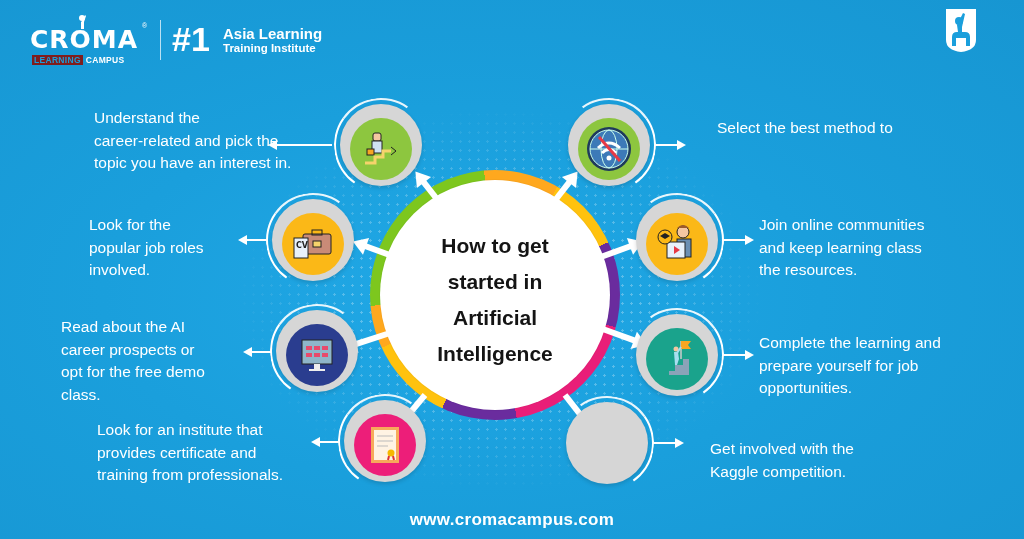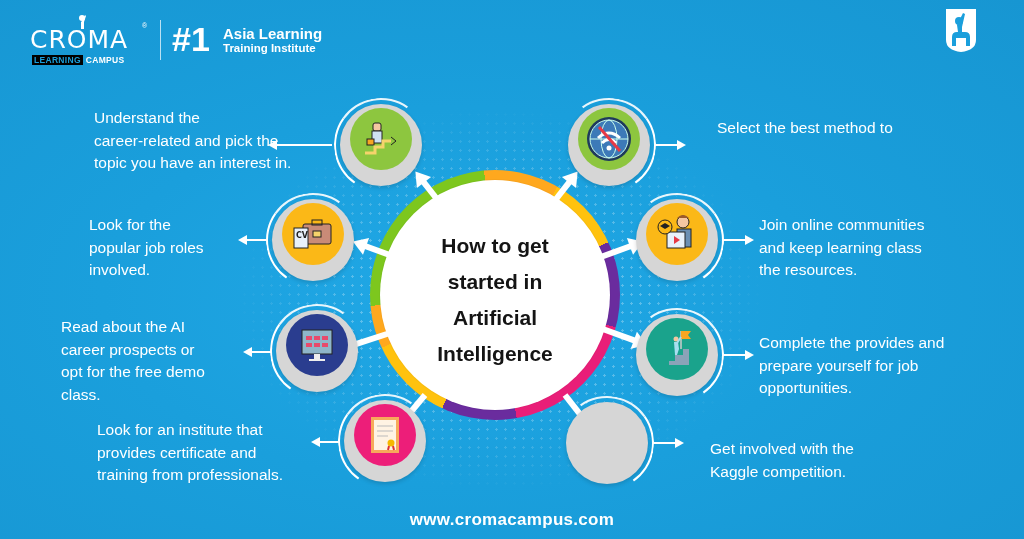--- a/index.html
+++ b/index.html
@@ -14,44 +14,44 @@
     position: absolute; left: 240px; top: 110px; width: 520px; height: 380px;
     background-image: radial-gradient(rgba(255,255,255,0.28) 1px, transparent 1.3px);
     background-size: 9px 9px;
     border-radius: 50%;
     -webkit-mask-image: radial-gradient(ellipse at center, #000 40%, transparent 72%);
     mask-image: radial-gradient(ellipse at center, #000 40%, transparent 72%);
   }
 
   
   .brand { position: absolute; left: 30px; top: 14px; width: 118px; height: 46px; }
-  .brand-word { position: absolute; left: 0; top: 11px; font-size: 25px; font-weight: 400; letter-spacing: 1px; font-family: "DejaVu Sans", sans-serif; }
+  .brand-word { position: absolute; left: 0; top: 11px; font-size: 25px; font-weight: 700; letter-spacing: 1px; font-family: "DejaVu Sans", sans-serif; }
   .brand-reg { position: absolute; left: 112px; top: 8px; font-size: 7px; }
   .brand-sub { position: absolute; left: 2px; top: 41px; font-size: 8.5px; font-weight: 700; white-space: nowrap; letter-spacing: .3px; }
-  .brand-sub .boxed { background: #000000; color: #1a9fdc; padding: 0 2px; margin-right: 3px; }
+  .brand-sub .boxed { background: #7f1d1d; color: #1a9fdc; padding: 0 2px; margin-right: 3px; }
   .brand-fig { position: absolute; left: 46px; top: 0; width: 14px; height: 16px; }
   .divider { position: absolute; left: 160px; top: 20px; width: 1px; height: 40px; background: rgba(255,255,255,0.7); }
   .rank { position: absolute; left: 172px; top: 20px; font-size: 34px; font-weight: 900; line-height: 38px; }
   .tagline { position: absolute; left: 223px; top: 26px; font-weight: 700; line-height: 15px; }
   .tagline .l1 { font-size: 15px; display: block; }
   .tagline .l2 { font-size: 11.5px; display: block; }
   .corner-logo { position: absolute; left: 945px; top: 8px; width: 32px; height: 45px; }
 
   
   .ring { position: absolute; left: 370px; top: 170px; width: 250px; height: 250px; border-radius: 50%;
     background: conic-gradient(from -45deg,
       #7dc71e 0deg 40deg, #ffa81e 40deg 75deg, #ffc20e 75deg 110deg, #6a2c9e 110deg 150deg, #e91e78 150deg 200deg,
       #e91e78 200deg 215deg, #6a2c9e 215deg 250deg, #ffc20e 250deg 290deg, #ffa81e 290deg 310deg, #7dc71e 310deg 360deg);
   }
   .hub { position: absolute; left: 380px; top: 180px; width: 230px; height: 230px; border-radius: 50%; background: #fff; box-shadow: 0 0 0 1px rgba(0,0,0,0.03); }
   .hub-title { position: absolute; left: 398px; top: 228px; width: 194px; text-align: center; color: #141414; font-size: 21px; font-weight: 700; line-height: 36px; }
 
   
   .node { position: absolute; width: 82px; height: 82px; border-radius: 50%; background: #d6d6d6; box-shadow: 0 2px 4px rgba(0,0,0,0.15); }
-  .node .inner { position: absolute; left: 10px; top: 4px; width: 62px; height: 62px; border-radius: 50%; display: flex; align-items: center; justify-content: center; }
+  .node .inner { position: absolute; left: 10px; top: 14px; width: 62px; height: 62px; border-radius: 50%; display: flex; align-items: center; justify-content: center; }
   .node .arc { position: absolute; left: -6px; top: -6px; width: 94px; height: 94px; border-radius: 50%; border: 2px solid transparent; }
   .arc.left { border-left-color: #fff; border-top-color: rgba(255,255,255,0.9); transform: rotate(-10deg); }
   .arc.right { border-right-color: #fff; border-top-color: rgba(255,255,255,0.9); transform: rotate(10deg); }
 
   .connector { position: absolute; height: 2px; background: #fff; }
   .connector .head { position: absolute; top: -4px; width: 0; height: 0; border-top: 5px solid transparent; border-bottom: 5px solid transparent; }
   .connector.to-left .head { left: -2px; border-right: 9px solid #fff; }
   .connector.to-right .head { right: -2px; border-left: 9px solid #fff; }
 
   .spoke { position: absolute; height: 6px; background: #fff; transform-origin: 0 50%; }
@@ -256,21 +256,21 @@
         <circle cx="21" cy="12" r="2.5" fill="#f5c7a1"></circle>
         <path d="M19 15 L23 15 L24 22 L22 28 L20 28 Z" fill="#a8dff0"></path>
         <line x1="22" y1="16" x2="26" y2="10" stroke="#a8dff0" stroke-width="2"></line>
       </svg>
   </div>
 </div>
 <div class="connector to-right" style="left:722px;top:354px;width:30px;">
     <span class="head"></span>
   </div>
 <div class="step-text" style="left:759px;top:332px;">
-  <div>Complete the provides and</div>
+  <div>Complete the learning and</div>
   <div>prepare yourself for job</div>
   <div>opportunities.</div>
 </div>
 
 <div class="node" style="left:566px;top:402px;">
   <div class="arc right"></div>
 </div>
 <div class="connector to-right" style="left:652px;top:442px;width:30px;">
     <span class="head"></span>
   </div>

